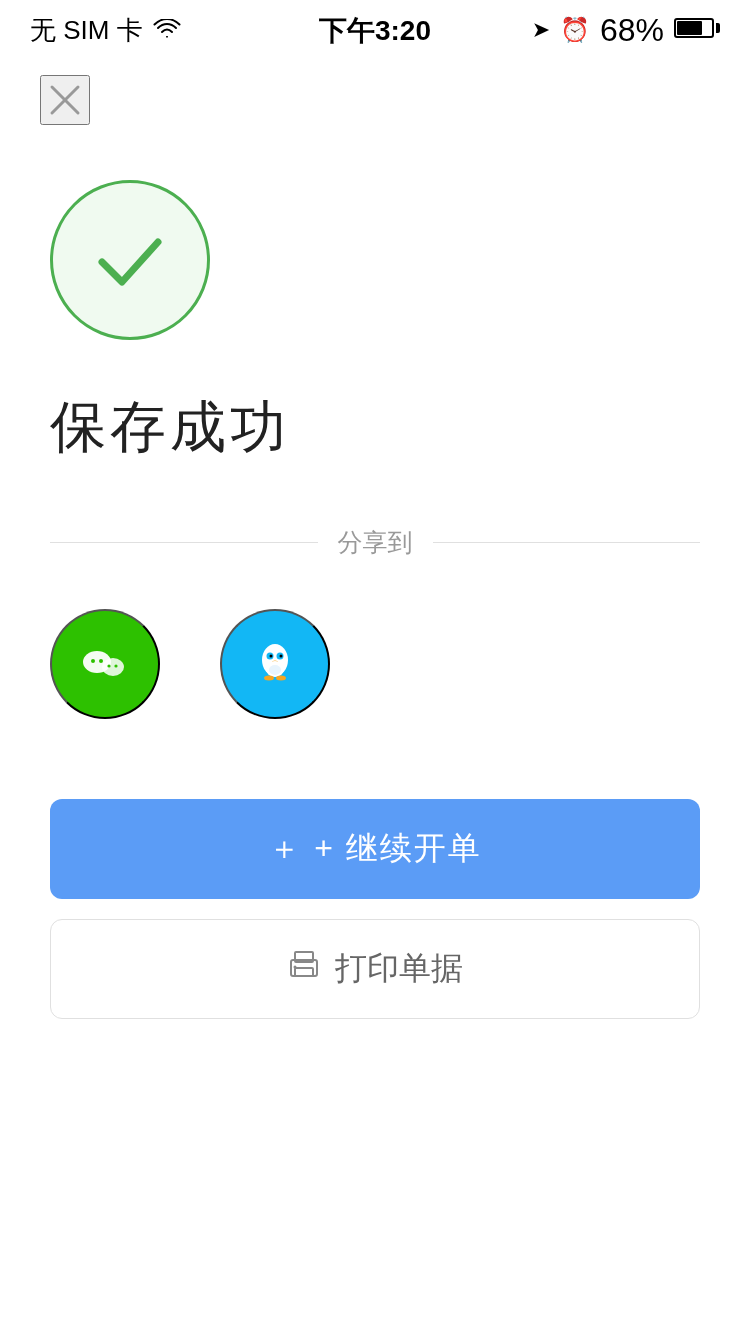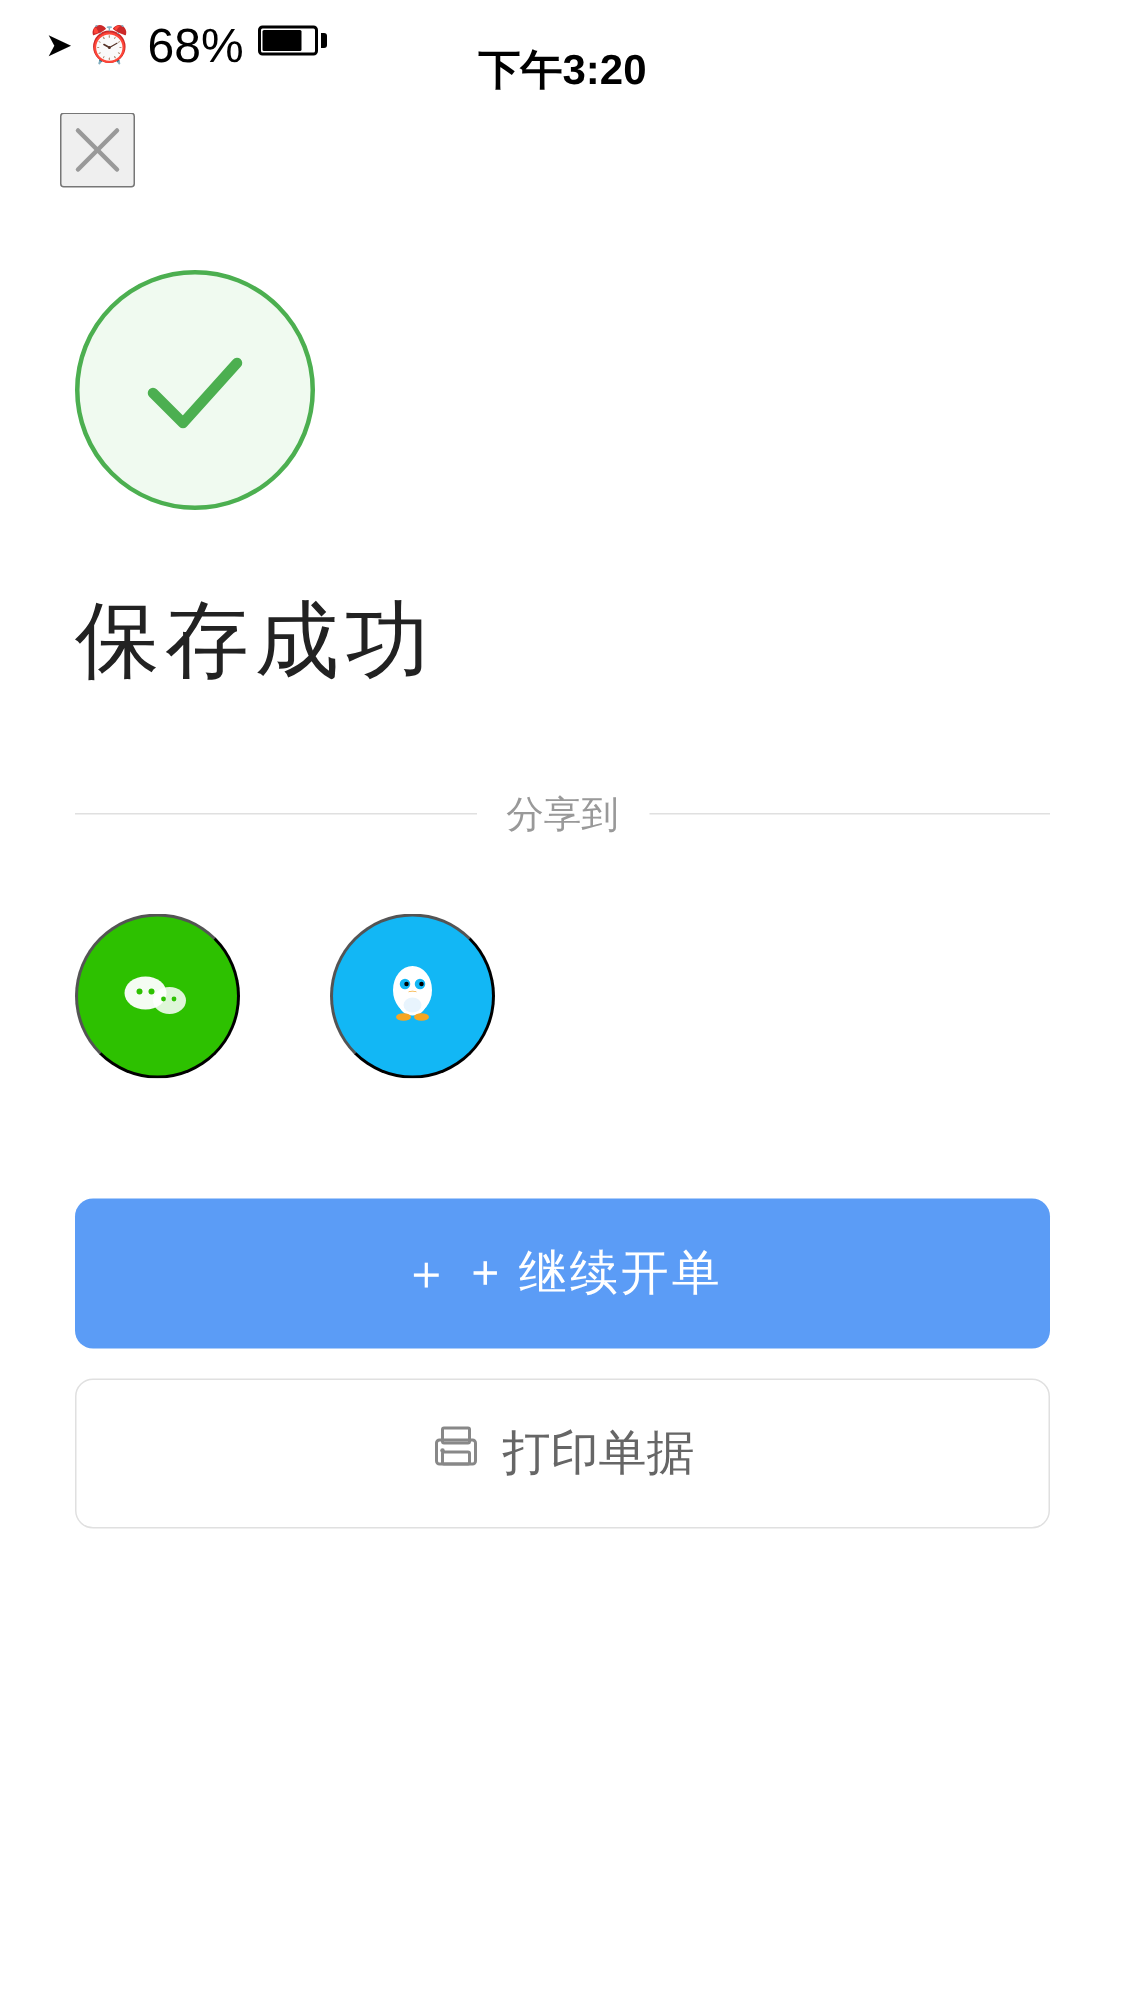--- a/index.html
+++ b/index.html
@@ -32,21 +32,21 @@
       color: #000;
       font-weight: 500;
     }
     .status-center {
       font-size: 28px;
       font-weight: 600;
       color: #000;
       position: absolute;
       left: 50%;
       transform: translateX(-50%);
-      top: 28px;
+      top: 12px;
     }
     .status-right {
       display: flex;
       align-items: center;
       gap: 10px;
       font-size: 24px;
       color: #000;
     }
 
     
@@ -216,20 +216,32 @@
       width: 4px;
       height: 10px;
       background: #000;
       border-radius: 0 2px 2px 0;
     }
   </style>
 </head>
 <body>
 
 <div class="status-bar">
+  <div class="status-left">
+    <span>无 SIM 卡</span>
+    <span>
+      <svg width="28" height="20" viewBox="0 0 28 20">
+        <path d="M14 16 Q14 16 14 16" fill="none"></path>
+        <path d="M14,17 Q14,17 14.5,17 Q15,17 15,17.5 Q15,18 14.5,18.5 Q14,19 13.5,18.5 Q13,18 13,17.5 Q13,17 13.5,17 Z" fill="#000"></path>
+        <path d="M9,13 Q11.5,10.5 14,10.5 Q16.5,10.5 19,13" stroke="#000" stroke-width="2" fill="none" stroke-linecap="round"></path>
+        <path d="M5,9 Q9,5 14,5 Q19,5 23,9" stroke="#000" stroke-width="2" fill="none" stroke-linecap="round"></path>
+        <path d="M1.5,5.5 Q7,0 14,0 Q21,0 26.5,5.5" stroke="#000" stroke-width="2" fill="none" stroke-linecap="round"></path>
+      </svg>
+    </span>
+  </div>
   <div class="status-center">下午3:20</div>
   <div class="status-right">
     <span style="font-size:22px;">➤</span>
     <span style="font-size:24px;">⏰</span>
     <span style="font-size:32px;">68%</span>
     <span>
       <span class="battery">
         <span class="battery-body">
             <span class="battery-fill"></span>
           </span>

